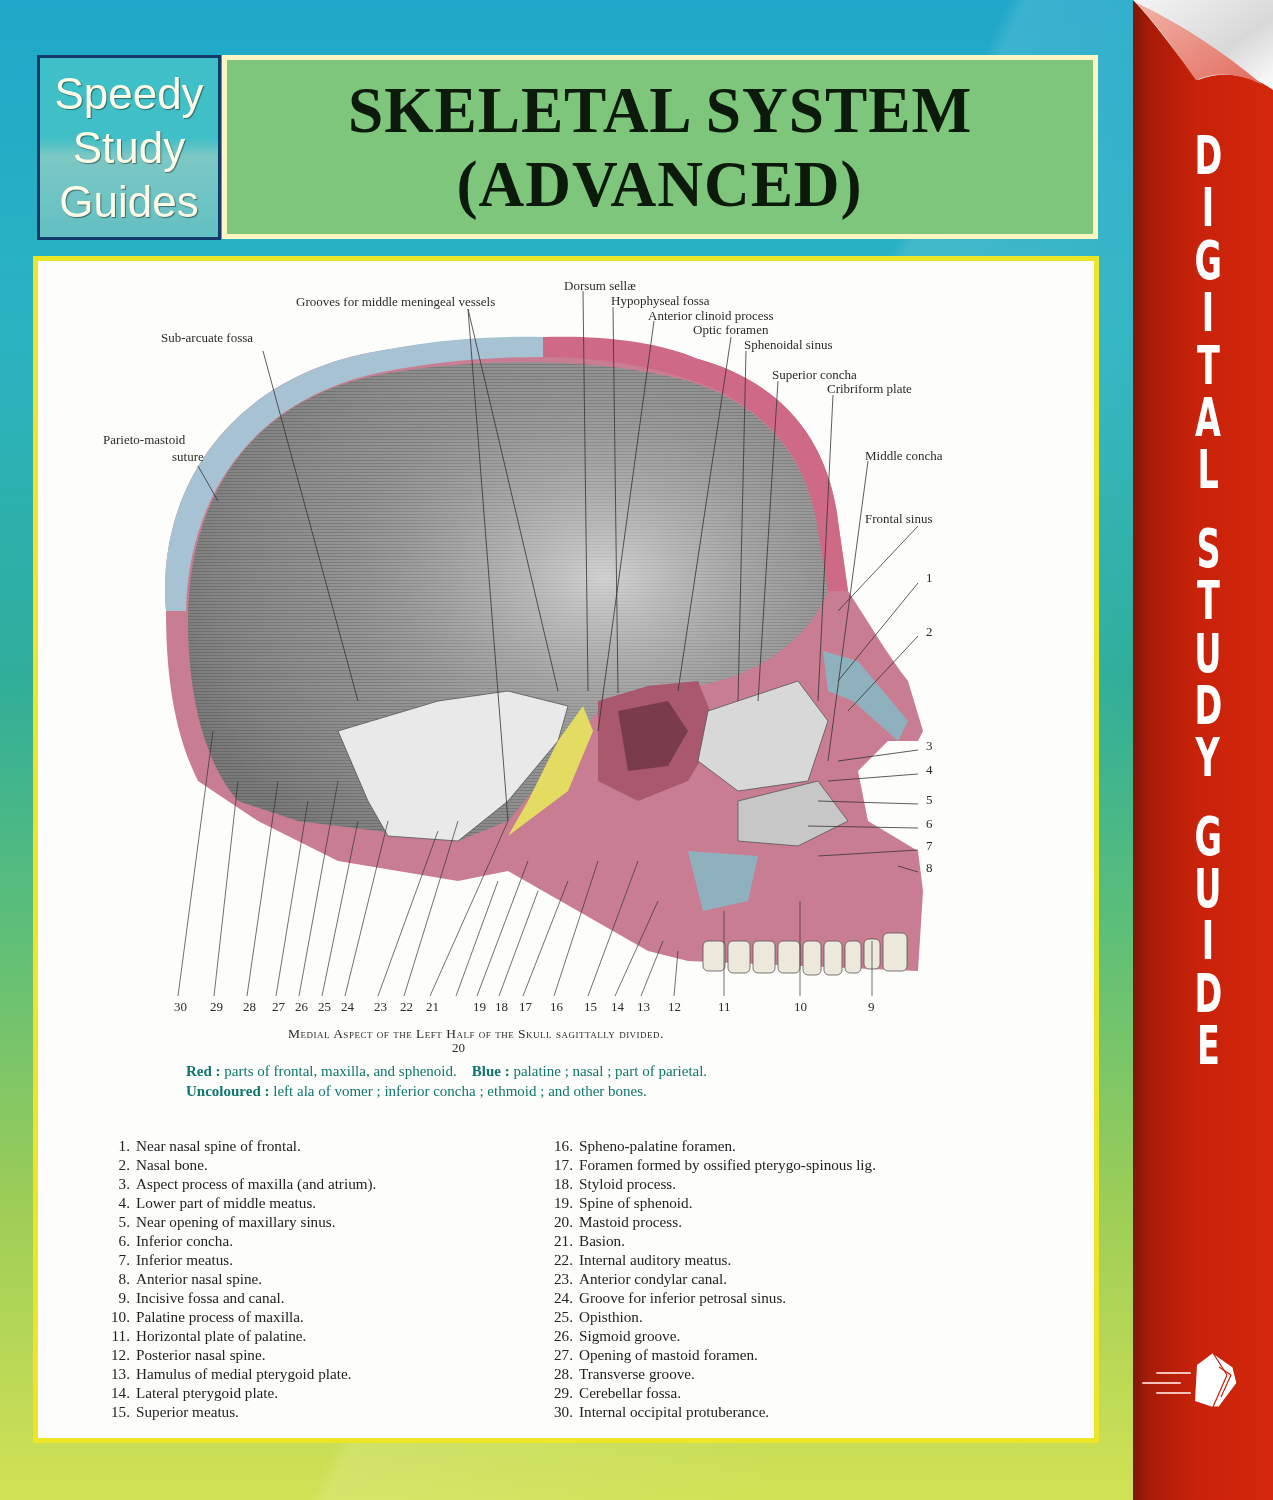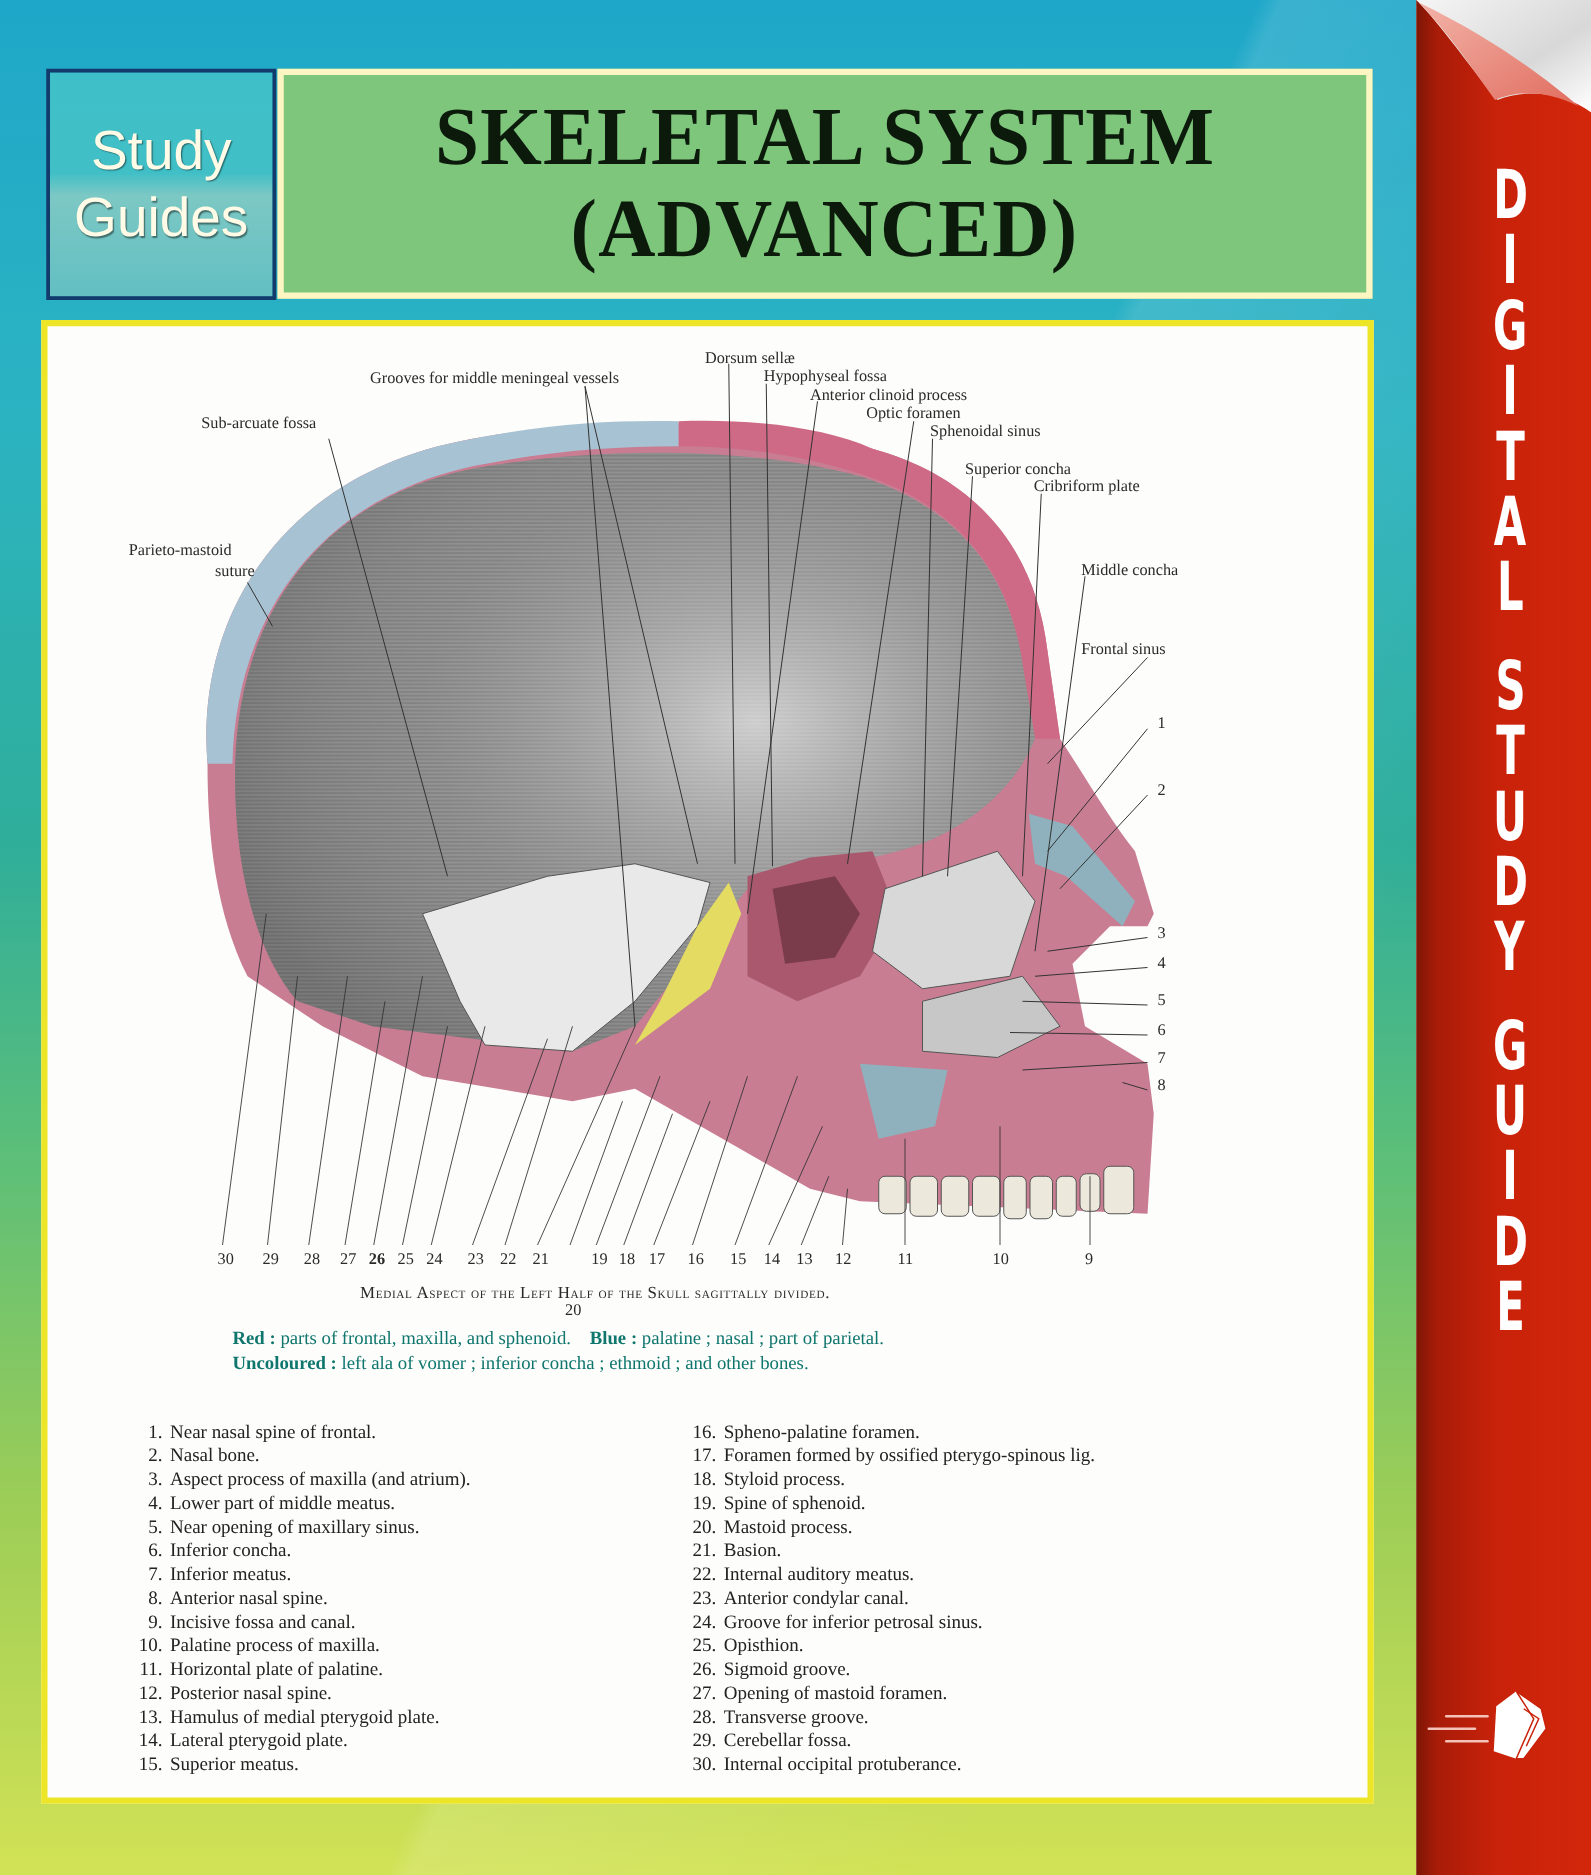--- a/index.html
+++ b/index.html
@@ -37,20 +37,21 @@
   .list{position:absolute;font-size:15.2px;line-height:19px;color:#222;}
   .list .row{display:flex;white-space:nowrap;}
   .list .n{width:30px;text-align:right;margin-right:6px;}
 </style>
 </head>
 <body>
 
 <div class="bg"></div>
 
 <div class="logo">
+  <span>Speedy</span>
   <span>Study</span>
   <span>Guides</span>
 </div>
 
 <div class="title-panel">
   <span>SKELETAL SYSTEM</span>
   <span>(ADVANCED)</span>
 </div>
 
 <div class="page">
@@ -171,21 +172,21 @@
     <span class="num" style="left:888px;top:501px;">4</span>
     <span class="num" style="left:888px;top:531px;">5</span>
     <span class="num" style="left:888px;top:555px;">6</span>
     <span class="num" style="left:888px;top:577px;">7</span>
     <span class="num" style="left:888px;top:599px;">8</span>
 
     <span class="num" style="left:136px;top:738px;text-align:center;">30</span>
     <span class="num" style="left:172px;top:738px;">29</span>
     <span class="num" style="left:205px;top:738px;">28</span>
     <span class="num" style="left:234px;top:738px;">27</span>
-    <span class="num" style="left:257px;top:738px;font-weight:bold;">26</span>
+    <span class="num" style="left:257px;top:738px;">26</span>
     <span class="num" style="left:280px;top:738px;">25</span>
     <span class="num" style="left:303px;top:738px;">24</span>
     <span class="num" style="left:336px;top:738px;">23</span>
     <span class="num" style="left:362px;top:738px;">22</span>
     <span class="num" style="left:388px;top:738px;">21</span>
     <span class="num" style="left:414px;top:738px;margin-top:41px;">20</span>
     <span class="num" style="left:435px;top:738px;">19</span>
     <span class="num" style="left:457px;top:738px;">18</span>
     <span class="num" style="left:481px;top:738px;">17</span>
     <span class="num" style="left:512px;top:738px;">16</span>

